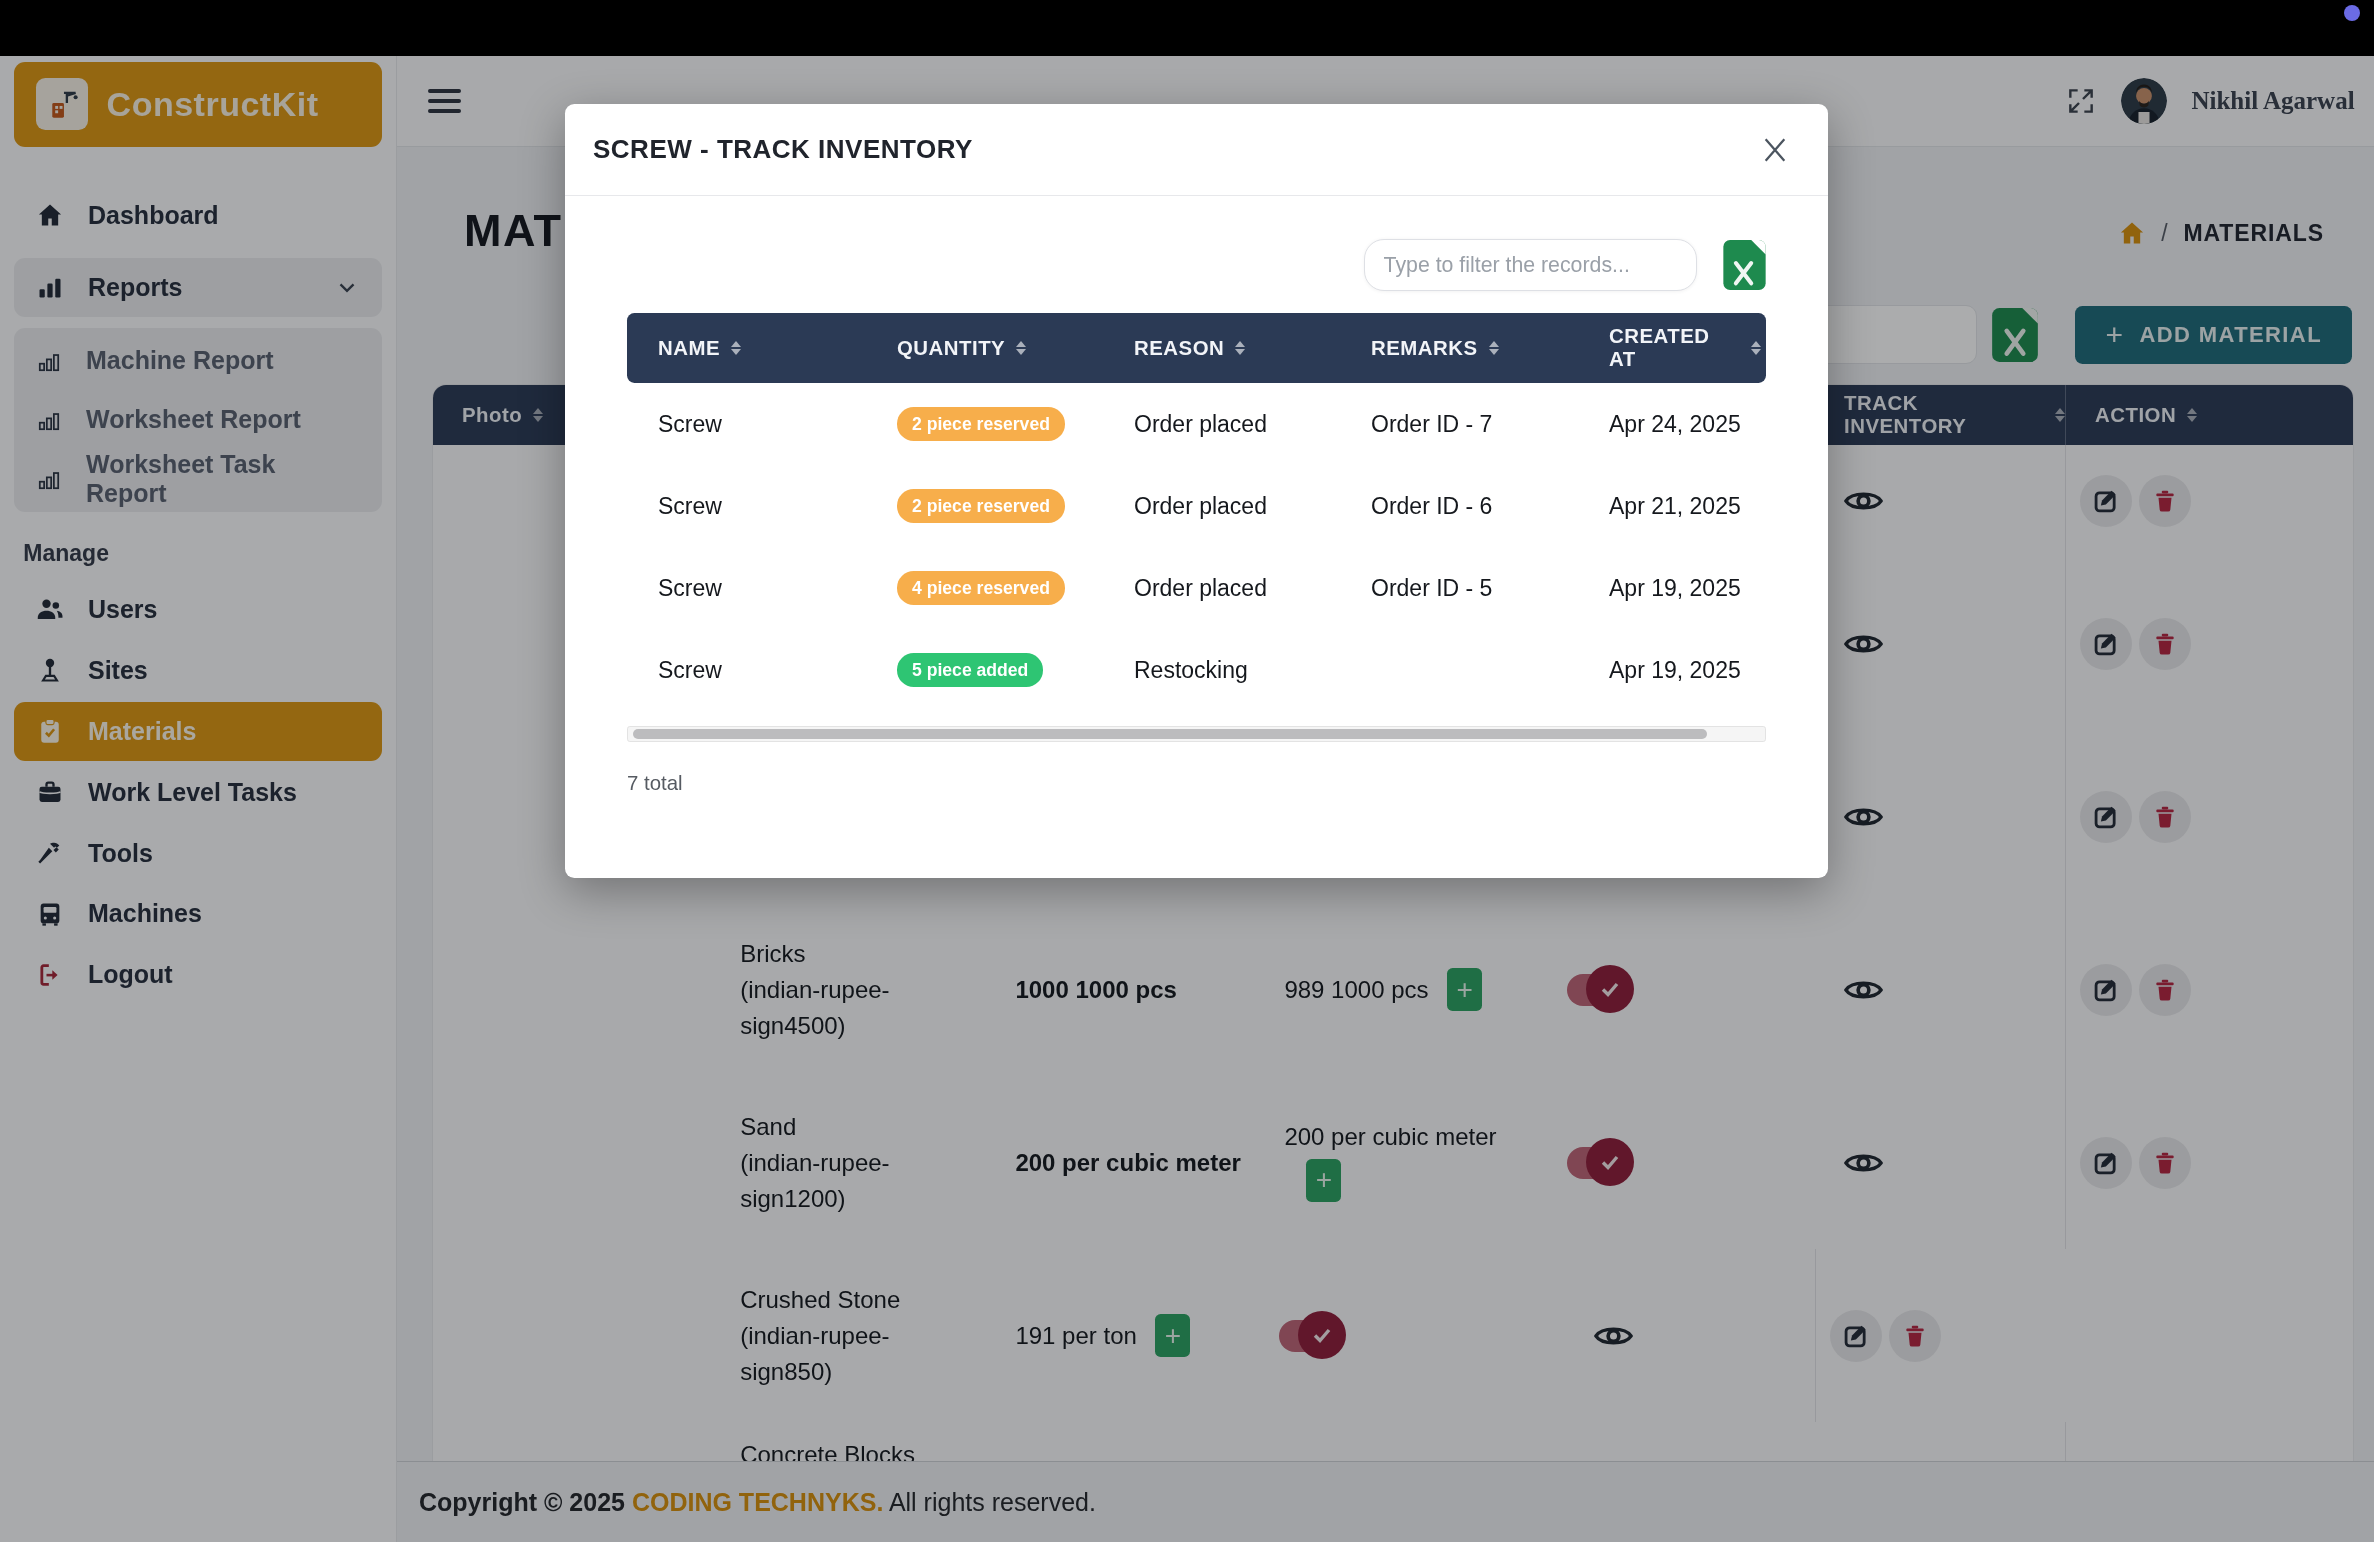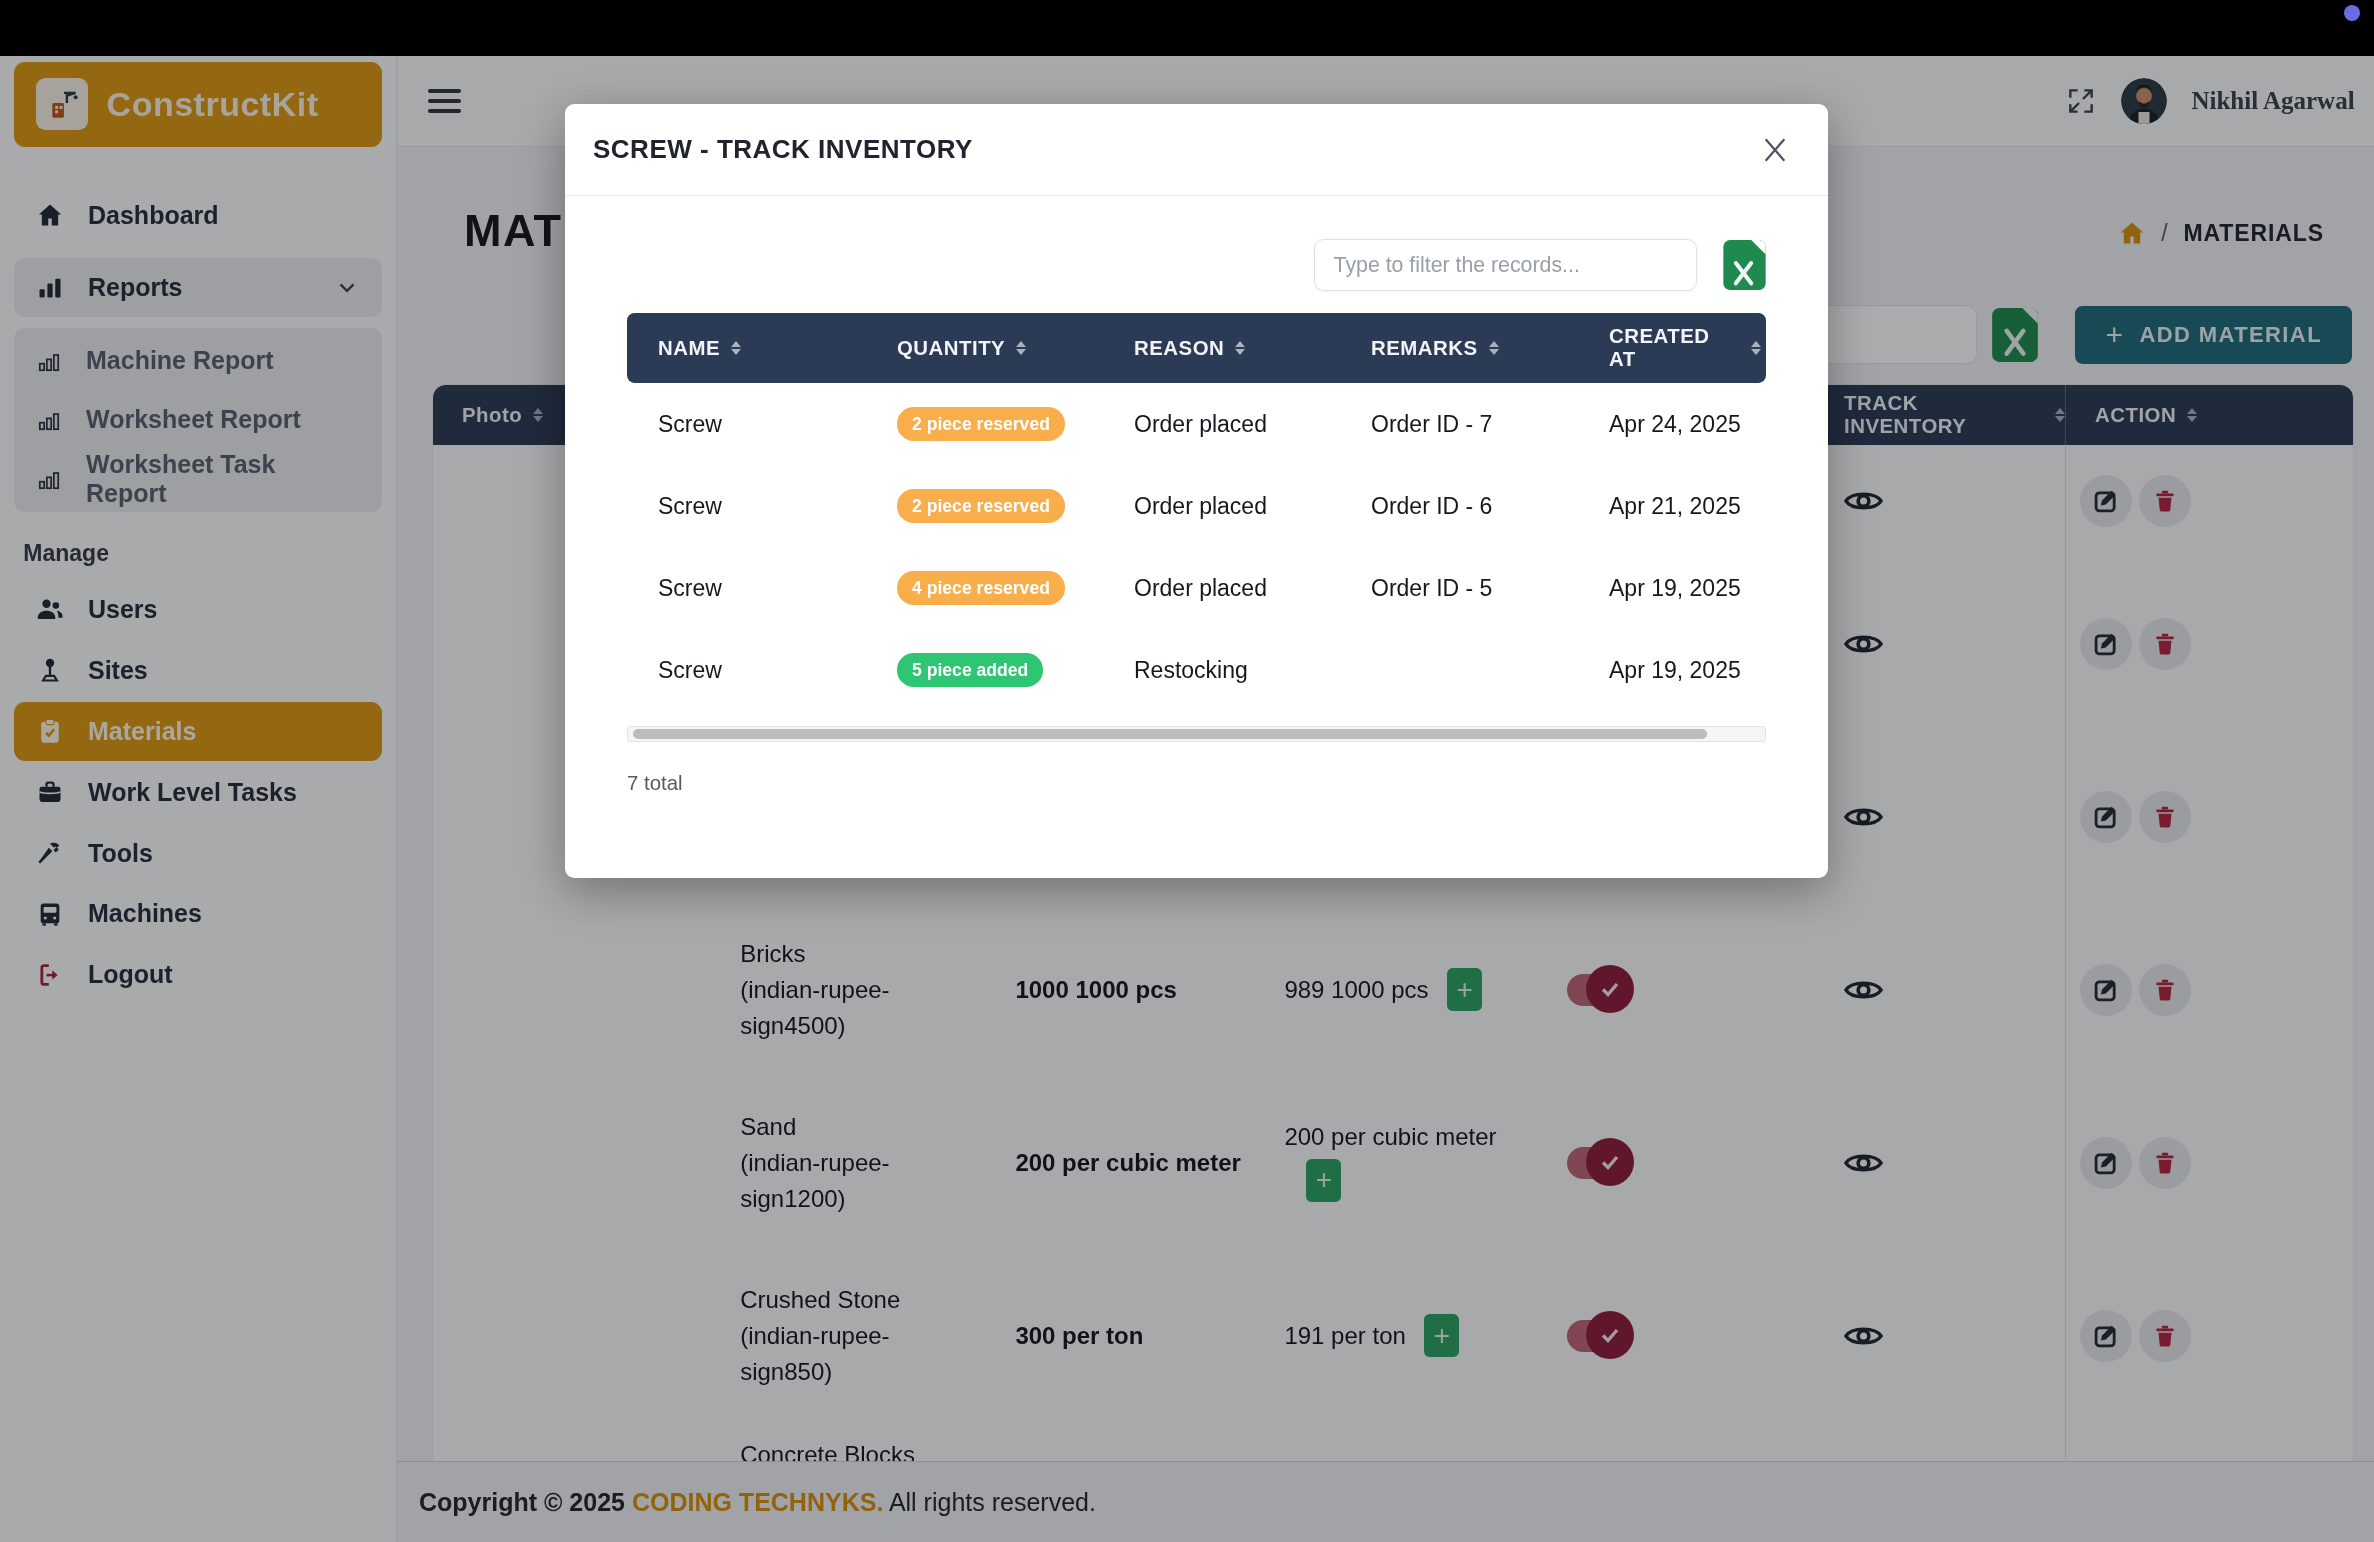--- a/index.html
+++ b/index.html
@@ -85,21 +85,21 @@
   .footer .suf { white-space:pre; }
 
   
   .overlay { position:absolute; left:0; top:56px; width:2375px; height:1487px; background:rgba(10,12,16,.34); z-index:5; }
   .modal { position:absolute; left:565px; top:104px; width:1263px; height:774px; background:#FFFFFF; border-radius:9.3px; box-shadow:0 13px 46px rgba(0,0,0,.32); z-index:10; }
   .modal-header { height:92px; display:flex; align-items:center; justify-content:space-between; padding:0 37px 0 28px; border-bottom:0.9px solid #E7E8EB; }
   .modal-title { font-size:26px; font-weight:700; color:#20242C; letter-spacing:0.5px; }
   .close-btn { color:#4C5560; cursor:pointer; display:flex; }
   .modal-body { padding:0 62px; }
   .filter-row { margin-top:43px; display:flex; justify-content:flex-end; align-items:center; gap:26px; }
-  .filter-input { width:383px; height:52px; border:0.9px solid #DEE0E5; border-radius:10px; padding:0 18.6px; font-size:21.3px; color:#3A3F46; outline:none; box-shadow:0 0.9px 3.7px rgba(0,0,0,.05); }
+  .filter-input { width:333px; height:52px; border:0.9px solid #DEE0E5; border-radius:20px; padding:0 18.6px; font-size:21.3px; color:#3A3F46; outline:none; box-shadow:0 0.9px 3.7px rgba(0,0,0,.05); }
   .filter-input::placeholder { color:#9AA0A8; }
   .mexcel { cursor:pointer; display:flex; }
   .mtable { margin-top:22px; }
   .mgrid { display:grid; grid-template-columns:239px 237px 237px 238px 183px; }
   .mthead { background:#2B3A55; height:70px; border-radius:7.4px; align-items:center; color:#F2F4F8; }
   .mth { display:flex; align-items:center; gap:11px; padding-left:31px; font-size:20.4px; font-weight:700; letter-spacing:0.5px; }
   .mrow { height:82px; align-items:center; font-size:23px; color:#15181D; font-weight:500; }
   .mrow > div { padding-left:31px; }
   .mrow:first-of-type { margin-top:7.4px; }
   .badge { display:inline-block; padding:6.5px 15px; border-radius:16.7px; color:#FFFFFF; font-size:17.6px; font-weight:700; }
@@ -507,21 +507,20 @@
             </div>
           </div>
 
           <div class="pgrid prow h186">
             <div></div>
             <div class="cell-name">
               <span>Crushed Stone</span>
                 <span>(indian-rupee-</span>
                 <span>sign850)</span>
             </div>
-            <div class="cell-qty">300 per ton</div>
             <div class="cell-avail">
               <span>191 per ton</span>
               <button class="plus-btn">+</button>
             </div>
             <div>
                 <span class="toggle">
                   <span class="knob">
                     <svg width="24" height="24" viewBox="0 0 24 24">
                       <polyline points="5 12.5 10 17.5 19 7" fill="none" stroke="#F3E8EA" stroke-width="3.4"></polyline>
                     </svg>

